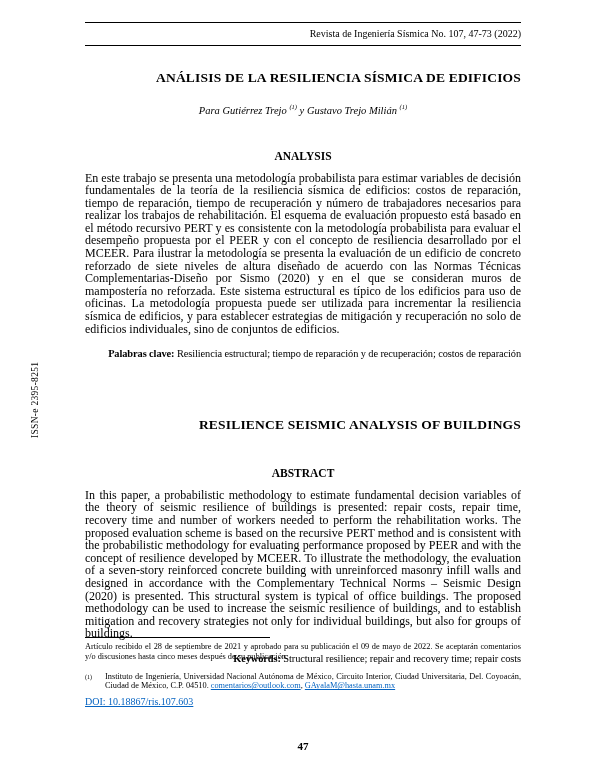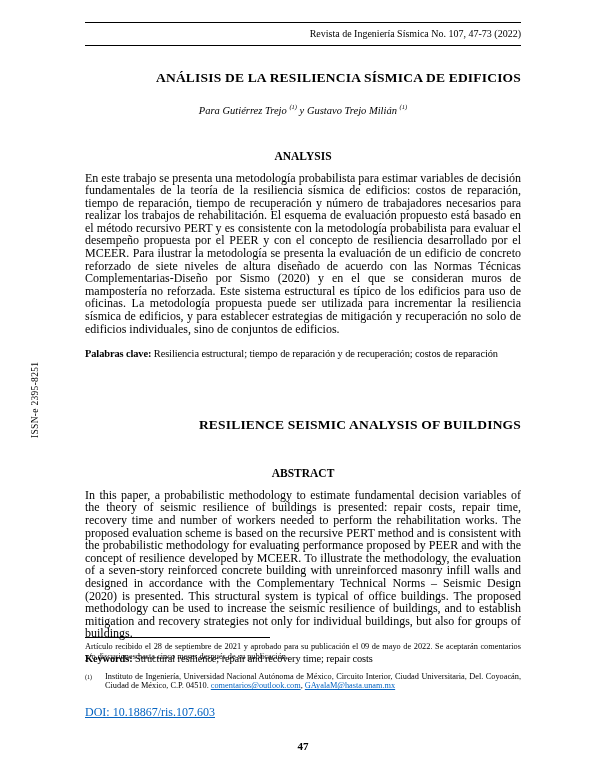--- a/index.html
+++ b/index.html
@@ -13,31 +13,31 @@
   }
   .page { position:absolute; left:85px; top:0; width:436px; }
   .rule { border-top:1px solid #000; height:0; }
   .rule-top { margin-top:22px; }
   .journal-header { font-size:10px; text-align:right; padding:5px 0 6px 0; }
   .title-es { margin-top:24px; font-size:13.5px; font-weight:bold; text-align:right; letter-spacing:0.2px; }
   .authors { margin-top:17px; font-size:10.5px; font-style:italic; text-align:center; }
   sup { font-size:0.62em; vertical-align:super; }
   .section-heading { margin-top:34px; font-size:11.5px; font-weight:bold; text-align:center; }
   .body-par { margin-top:10px; font-size:12px; line-height:12.6px; text-align:justify; }
-  .keywords-par { margin-top:13px; font-size:10.4px; line-height:12.6px; white-space:nowrap; letter-spacing:-0.1px; }
+  .keywords-par { margin-top:13px; font-size:10.4px; line-height:12.6px; white-space:nowrap; letter-spacing:-0.1px;text-align:right; }
   .keywords-par .kw-label { font-weight:bold; }
   .title-en { margin-top:56px; font-size:13.5px; font-weight:bold; text-align:right; letter-spacing:0.2px; }
   .footnote-area { position:absolute; left:85px; top:637px; width:436px; }
   .footnote-rule { width:185px; border-top:1px solid #000; height:0; margin-bottom:4px; }
   .footnote-text { font-size:8.3px; line-height:9.8px; text-align:justify; }
   .affiliation { margin-top:10px; display:flex; font-size:8.3px; line-height:9.8px; }
   .aff-sup { flex:0 0 20px; font-size:6px; padding-top:1px; }
   .aff-text { flex:1; text-align:justify; }
   .link { color:#0563C1; text-decoration:underline; cursor:pointer; }
-  .doi { display:inline-block; margin-top:14px; font-size:12px; }
+  .doi { display:inline-block; margin-top:4px; font-size:10px; }
   .page-number { position:absolute; left:85px; top:740px; width:436px; text-align:center; font-size:11px; font-weight:bold; }
   .issn-vertical {
     position:absolute; left:30px; top:438px;
     transform:rotate(-90deg); transform-origin:0 0;
     white-space:nowrap; font-size:9.5px; letter-spacing:0.3px;
   }
 </style>
 </head>
 <body>
 

